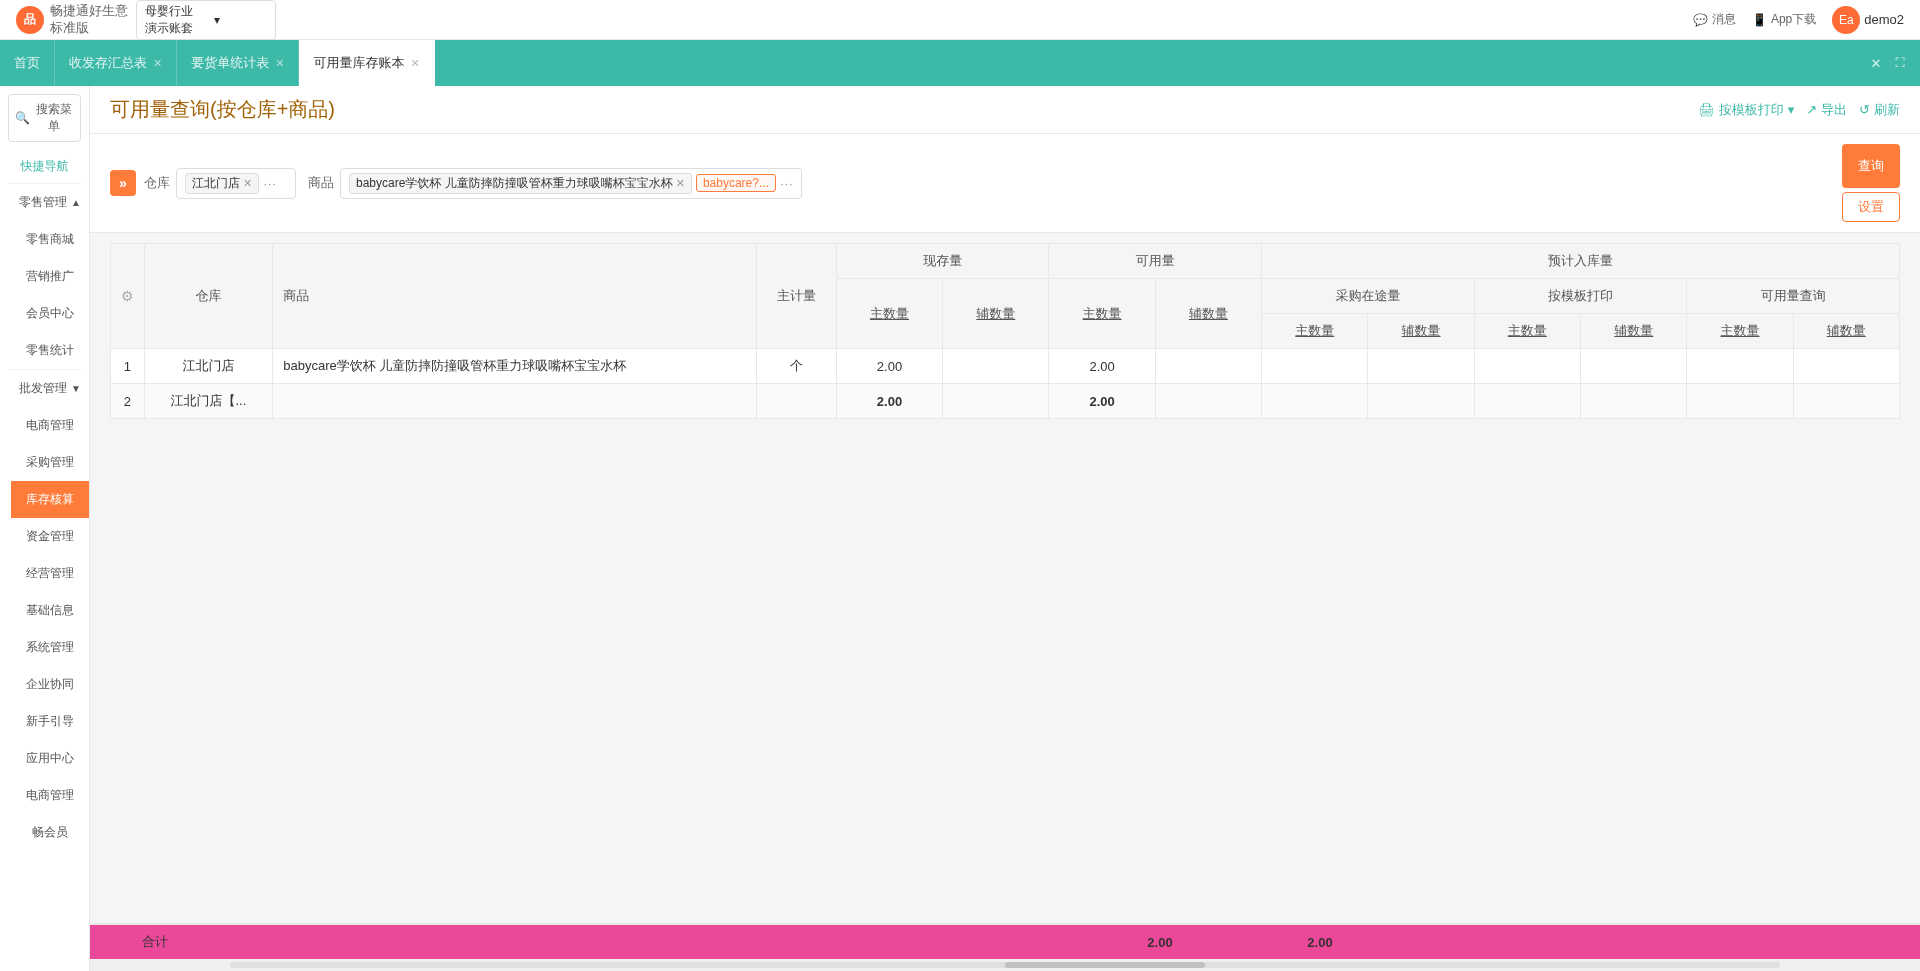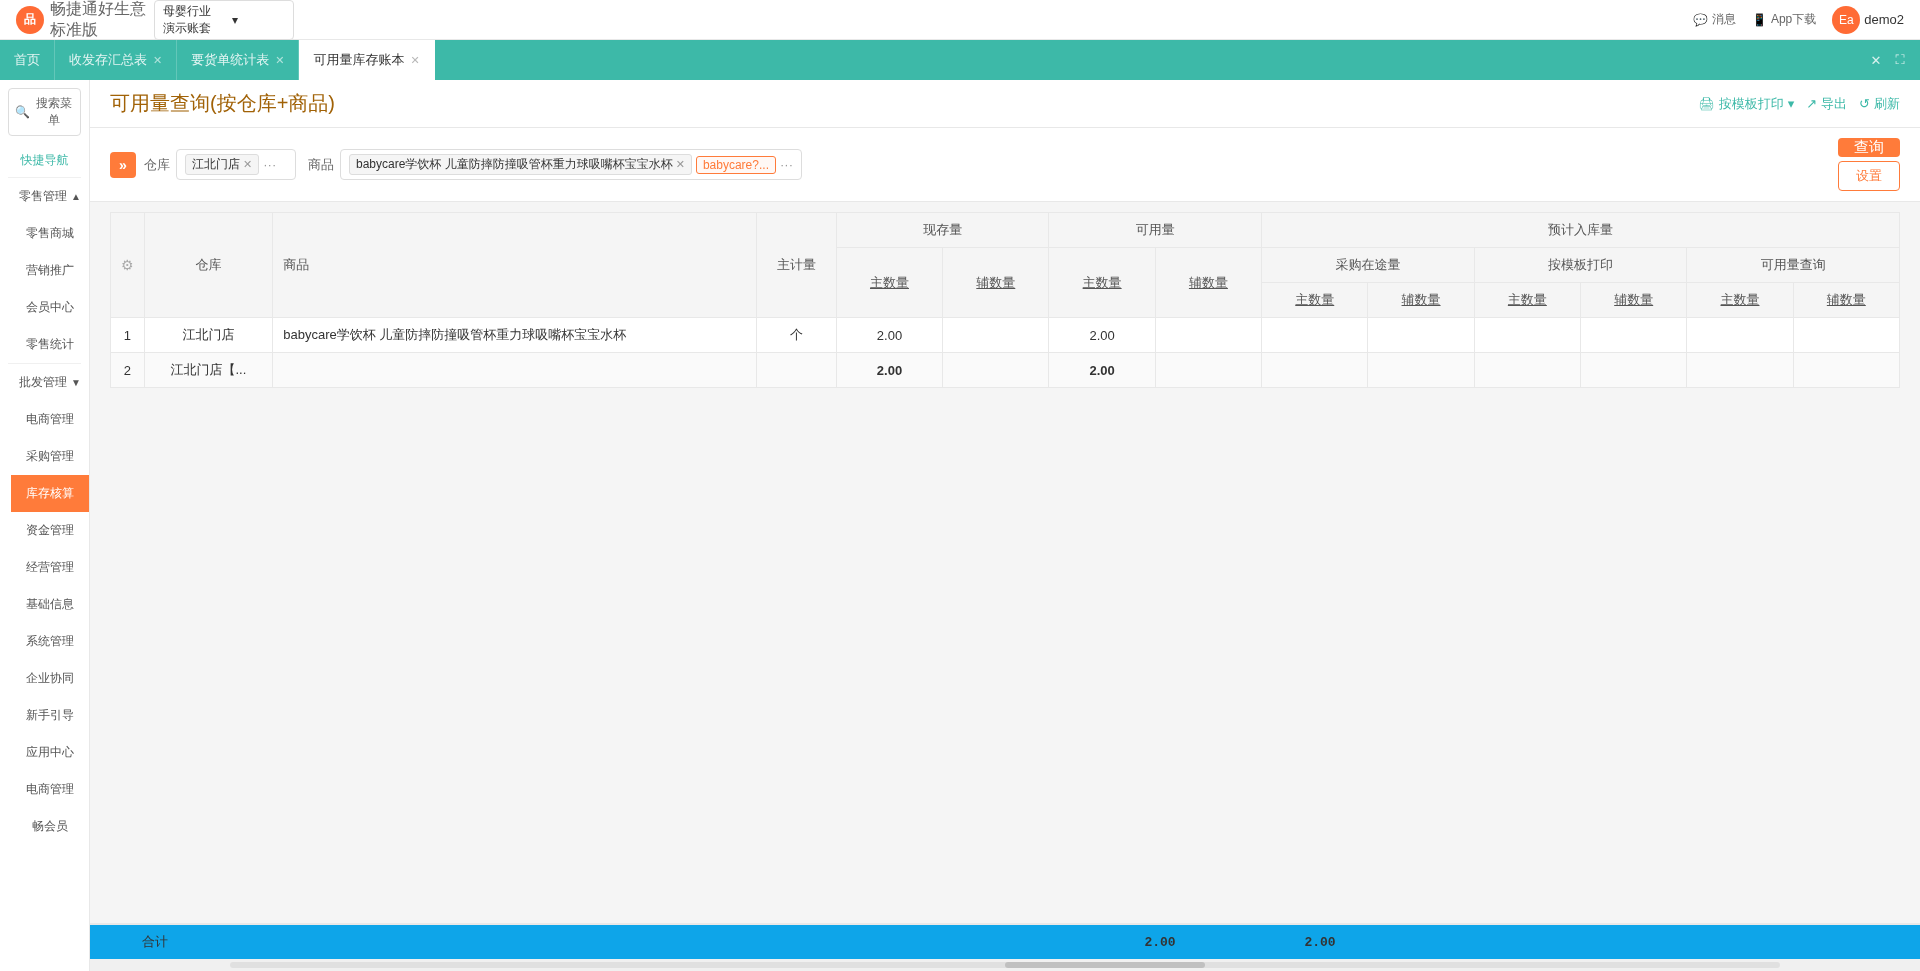--- a/index.html
+++ b/index.html
@@ -12,21 +12,21 @@
     .brand-icon { width: 28px; height: 28px; background: #ff6b35; border-radius: 50%; display: flex; align-items: center; justify-content: center; color: #fff; font-size: 12px; font-weight: bold; }
     .brand-name { font-size: 12px; color: #666; }
     .store-selector { display: flex; align-items: center; gap: 16px; border: 1px solid #ddd; border-radius: 4px; padding: 2px 8px; cursor: pointer; background: #fff; min-width: 140px; }
     .store-selector span { font-size: 12px; color: #333; flex: 1; }
     .topbar-right { display: flex; align-items: center; gap: 16px; }
     .topbar-action { display: flex; align-items: center; gap: 4px; cursor: pointer; color: #666; font-size: 12px; }
     .avatar { width: 28px; height: 28px; border-radius: 50%; background: #ff6b35; display: flex; align-items: center; justify-content: center; color: #fff; font-size: 12px; }
     .username { font-size: 13px; color: #333; }
 
     
-    .tabbar { height: 40px; background: #3db9a8; display: flex; align-items: stretch; flex-shrink: 0; }
+    .tabbar { height: 46px; background: #3db9a8; display: flex; align-items: stretch; flex-shrink: 0; }
     .tab { display: flex; align-items: center; padding: 0 14px; cursor: pointer; color: rgba(255,255,255,0.85); font-size: 13px; gap: 6px; border-right: 1px solid rgba(255,255,255,0.2); position: relative; }
     .tab.active { background: #fff; color: #333; }
     .tab .close-btn { font-size: 11px; color: inherit; cursor: pointer; opacity: 0.7; }
     .tab.active .close-btn { color: #999; }
     .tab-home { font-weight: 500; }
     .tab-spacer { flex: 1; }
     .tab-window-btns { display: flex; align-items: center; gap: 8px; padding: 0 12px; }
     .win-btn { width: 16px; height: 16px; cursor: pointer; color: rgba(255,255,255,0.8); display: flex; align-items: center; justify-content: center; }
 
     
@@ -58,57 +58,57 @@
     .filter-toggle { width: 26px; height: 26px; background: #ff7b3a; border-radius: 4px; display: flex; align-items: center; justify-content: center; cursor: pointer; color: #fff; font-size: 14px; font-weight: bold; }
     .filter-row { display: flex; align-items: center; gap: 12px; flex: 1; }
     .filter-field { display: flex; align-items: center; gap: 6px; }
     .filter-label { font-size: 13px; color: #666; white-space: nowrap; }
     .filter-input { border: 1px solid #ddd; border-radius: 4px; padding: 4px 8px; font-size: 13px; min-width: 120px; display: flex; align-items: center; gap: 4px; background: #fff; }
     .tag { background: #f5f5f5; border: 1px solid #ddd; border-radius: 3px; padding: 1px 6px; font-size: 12px; display: flex; align-items: center; gap: 3px; }
     .tag .remove { cursor: pointer; color: #999; font-size: 11px; }
     .tag.orange-border { border-color: #ff7b3a; color: #ff7b3a; background: #fff8f5; }
     .filter-ellipsis { color: #999; cursor: pointer; }
     .filter-actions { display: flex; flex-direction: column; gap: 4px; }
-    .btn-query { background: #ff7b3a; color: #fff; border: none; border-radius: 4px; padding: 0 16px; cursor: pointer; font-size: 15px; }
+    .btn-query { background: #ff7b3a; color: #fff; border: none; border-radius: 4px; padding: 13px 16px; cursor: pointer; font-size: 13px; }
     .btn-settings { background: #fff; color: #ff7b3a; border: 1px solid #ff7b3a; border-radius: 4px; padding: 5px 12px; cursor: pointer; font-size: 13px; }
 
     
     .table-wrapper { flex: 1; overflow: auto; padding: 10px 20px; }
     .data-table { width: 100%; border-collapse: collapse; background: #fff; font-size: 13px; }
     .data-table th, .data-table td { border: 1px solid #e8e8e8; padding: 8px 10px; text-align: center; white-space: nowrap; }
     .data-table th { background: #f5f5f5; font-weight: 500; color: #555; }
     .data-table td { color: #333; }
     .data-table .group-header { background: #fafafa; font-weight: 500; }
     .col-wide { min-width: 280px; text-align: left !important; }
     .col-sm { min-width: 60px; }
     .col-num { min-width: 80px; text-decoration: underline; }
     .settings-icon-cell { width: 32px; }
     .settings-icon { cursor: pointer; color: #aaa; font-size: 14px; }
 
     
-    .footer-row { background: #0ea5e9; border-top: 2px solid #e8e8e8; flex-shrink: 0; font-family: Liberation Mono, monospace; }
+    .footer-row { background: #ec4899; border-top: 2px solid #e8e8e8; flex-shrink: 0; }
     .footer-table { width: 100%; border-collapse: collapse; font-size: 13px; }
     .footer-table td { padding: 8px 10px; border: none; text-align: center; }
     .footer-label { text-align: left !important; padding-left: 20px !important; font-weight: 500; }
 
     
     .scroll-bar-area { height: 12px; background: #f0f0f0; display: flex; align-items: center; padding: 0 140px; }
     .scroll-track { flex: 1; height: 6px; background: #e0e0e0; border-radius: 3px; position: relative; }
     .scroll-thumb { width: 200px; height: 6px; background: #c0c0c0; border-radius: 3px; position: absolute; left: 50%; }
 
     .colspan-header { background: #f5f5f5; }
   </style>
 </head>
 <body>
 
 <div class="topbar">
   <div class="topbar-left">
     <div class="brand-logo">
       <div class="brand-icon">品</div>
-      <div class="brand-name" style="font-size:16px;line-height:1.3;white-space:pre-line;">畅捷通好生意
+      <div class="brand-name" style="font-size:13px;line-height:1.3;white-space:pre-line;">畅捷通好生意
 标准版</div>
     </div>
     <div class="store-selector">
       <span>母婴行业演示账套</span>
       <span>▾</span>
     </div>
   </div>
   <div class="topbar-right">
     <div class="topbar-action">
       <span>💬</span>

